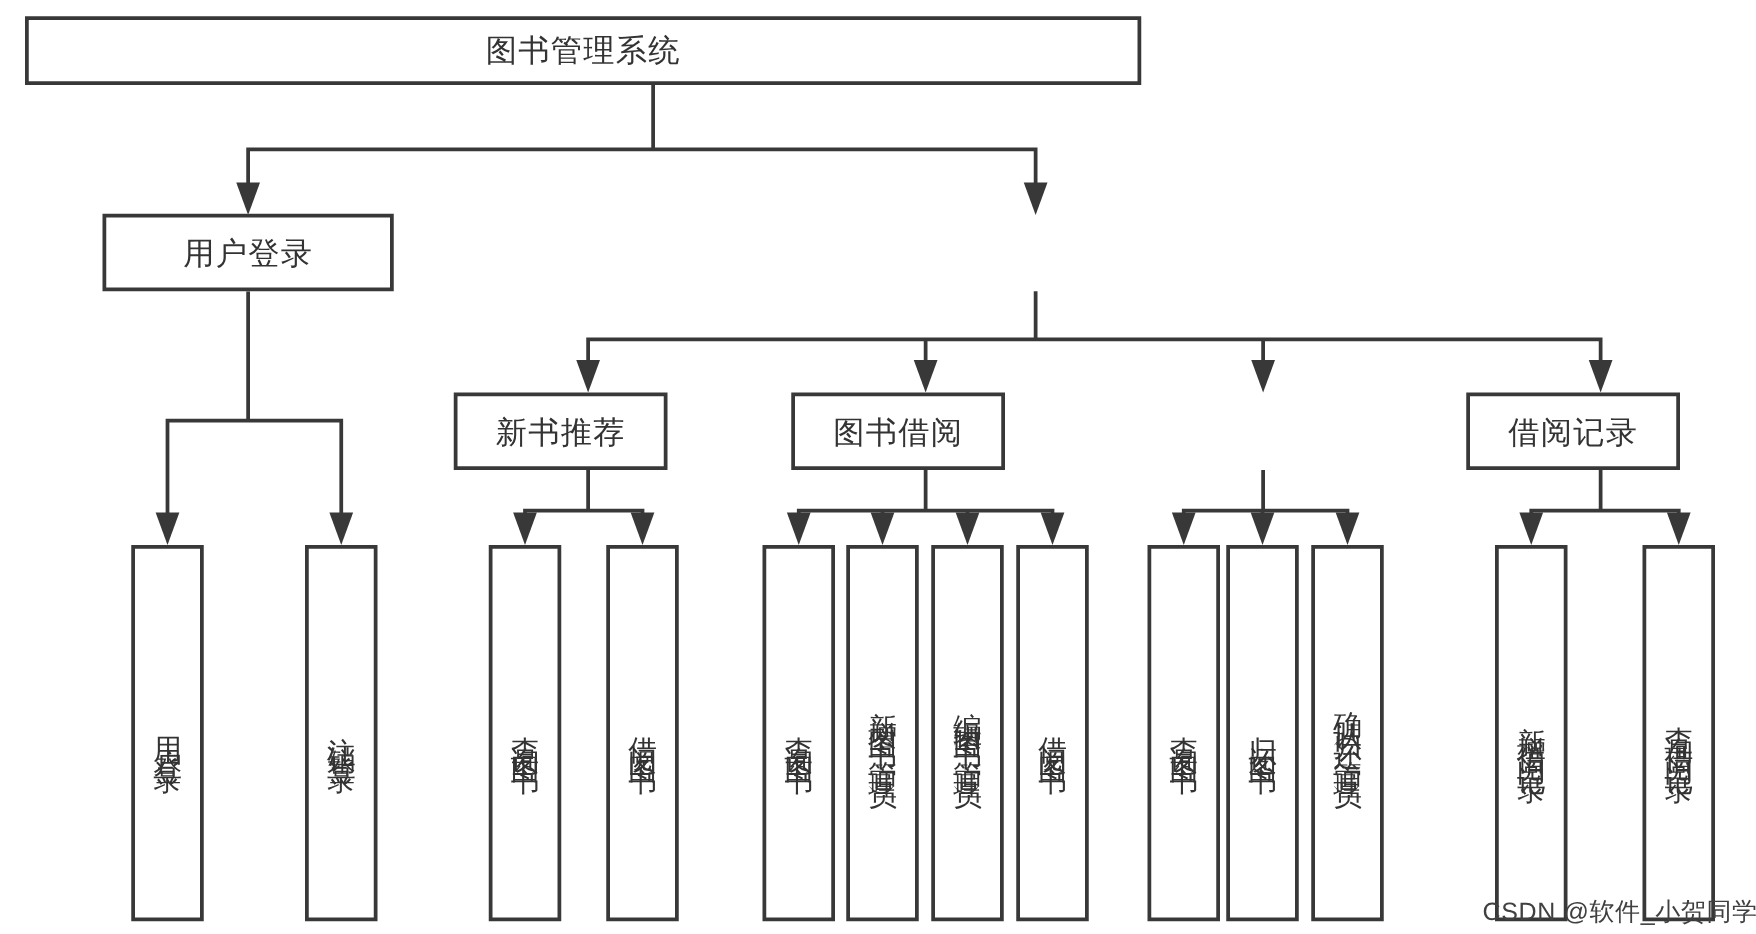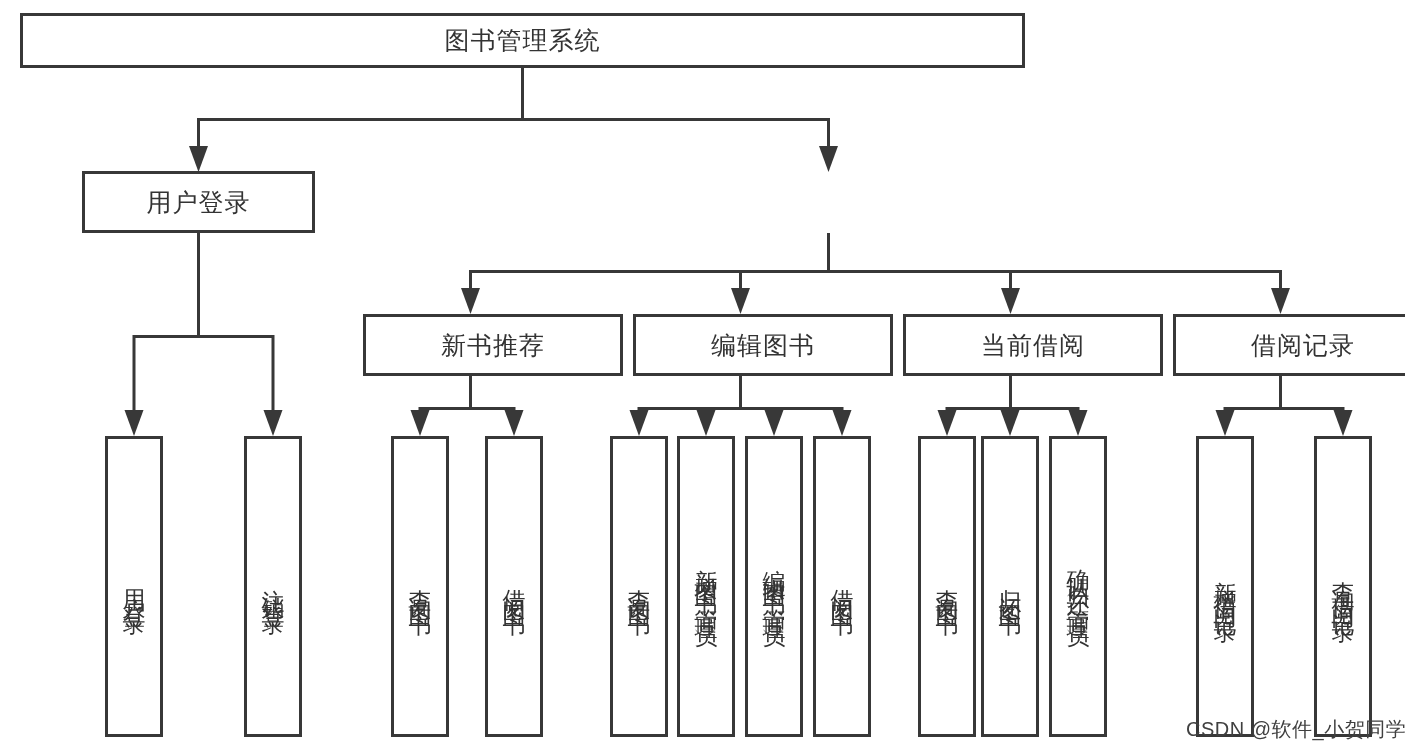--- a/index.html
+++ b/index.html
@@ -7,23 +7,23 @@
     position:relative;width:1405px;height:747px;background:#ffffff;
     font-family:"Liberation Sans",sans-serif;color:#333333;overflow:hidden;
   }
   svg.connectors{position:absolute;left:0;top:0;z-index:1;}
   .box{
     position:absolute;background:#ffffff;border:3px solid #383838;
     box-sizing:border-box;display:flex;align-items:center;justify-content:center;
     z-index:2;
   }
   .box-h{font-size:25px;letter-spacing:1px;white-space:nowrap;}
-  .lvl1{left:20px;top:13px;width:1005px;height:55px;}
+  .lvl1{left:20px;top:13px;width:893px;height:55px;}
   .lvl2{top:171px;width:233px;height:62px;}
-  .lvl3{top:314px;width:260px;height:62px;}
+  .lvl3{top:314px;width:171px;height:62px;}
   .leaf{top:436px;width:58px;height:301px;font-size:23px;}
   .lbl-v{
     writing-mode:vertical-rl;text-orientation:mixed;
     letter-spacing:8px;line-height:1;
   }
   .watermark{
     position:absolute;left:1186px;top:716px;z-index:3;
     font-size:20px;color:#404040;letter-spacing:.5px;white-space:nowrap;
   }
 </style>
@@ -80,24 +80,21 @@
   </div>
 
   <div class="box box-h lvl2" style="left:82px">
     <span>用户登录</span>
   </div>
 
   <div class="box box-h lvl3" style="left:363px">
     <span>新书推荐</span>
   </div>
   <div class="box box-h lvl3" style="left:633px">
-    <span>编辑图书</span>
-  </div>
-  <div class="box box-h lvl3" style="left:903px">
-    <span>当前借阅</span>
+    <span>图书借阅</span>
   </div>
   <div class="box box-h lvl3" style="left:1173px">
     <span>借阅记录</span>
   </div>
 
   <div class="box leaf" style="left:105px">
     <span class="lbl-v">用户登录</span>
   </div>
   <div class="box leaf" style="left:244px">
     <span class="lbl-v">注销登录</span>

